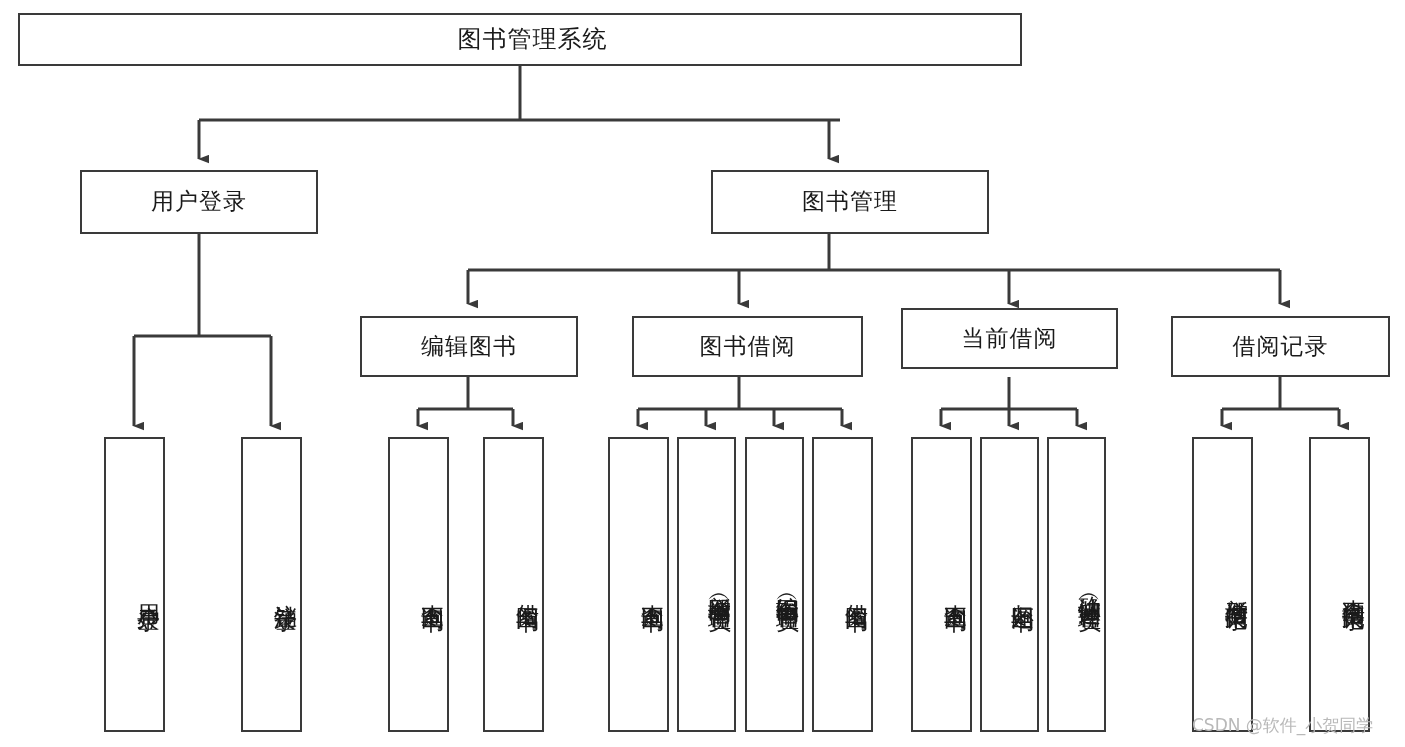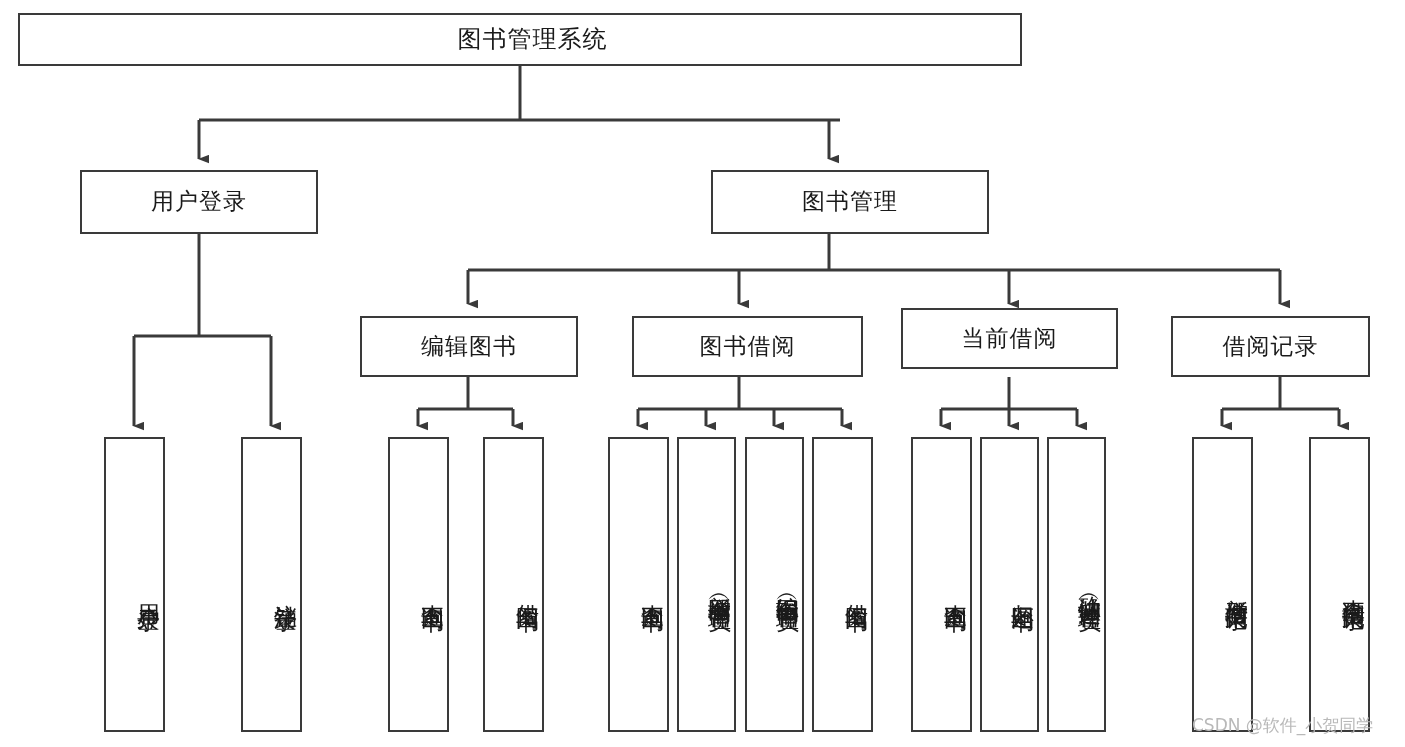--- a/index.html
+++ b/index.html
@@ -131,21 +131,21 @@
   <div class="node node-h" style="left:80px; top:170px; width:238px; height:64px;">用户登录</div>
 
   <div class="node node-h" style="left:711px; top:170px; width:278px; height:64px;">图书管理</div>
 
   <div class="node node-h" style="left:360px; top:316px; width:218px; height:61px;">编辑图书</div>
 
   <div class="node node-h" style="left:632px; top:316px; width:231px; height:61px;">图书借阅</div>
 
   <div class="node node-h" style="left:901px; top:308px; width:217px; height:61px;">当前借阅</div>
 
-  <div class="node node-h" style="left:1171px; top:316px; width:199px; height:61px;">借阅记录</div>
+  <div class="node node-h" style="left:1171px; top:316px; width:219px; height:61px;">借阅记录</div>
 
   <div class="node node-v" style="left:104px; top:437px; width:61px; height:295px;">用户登录</div>
 
   <div class="node node-v" style="left:241px; top:437px; width:61px; height:295px;">注销登录</div>
 
   <div class="node node-v" style="left:388px; top:437px; width:61px; height:295px;">查询图书</div>
 
   <div class="node node-v" style="left:483px; top:437px; width:61px; height:295px;">借阅图书</div>
 
   <div class="node node-v" style="left:608px; top:437px; width:61px; height:295px;">查询图书</div>

